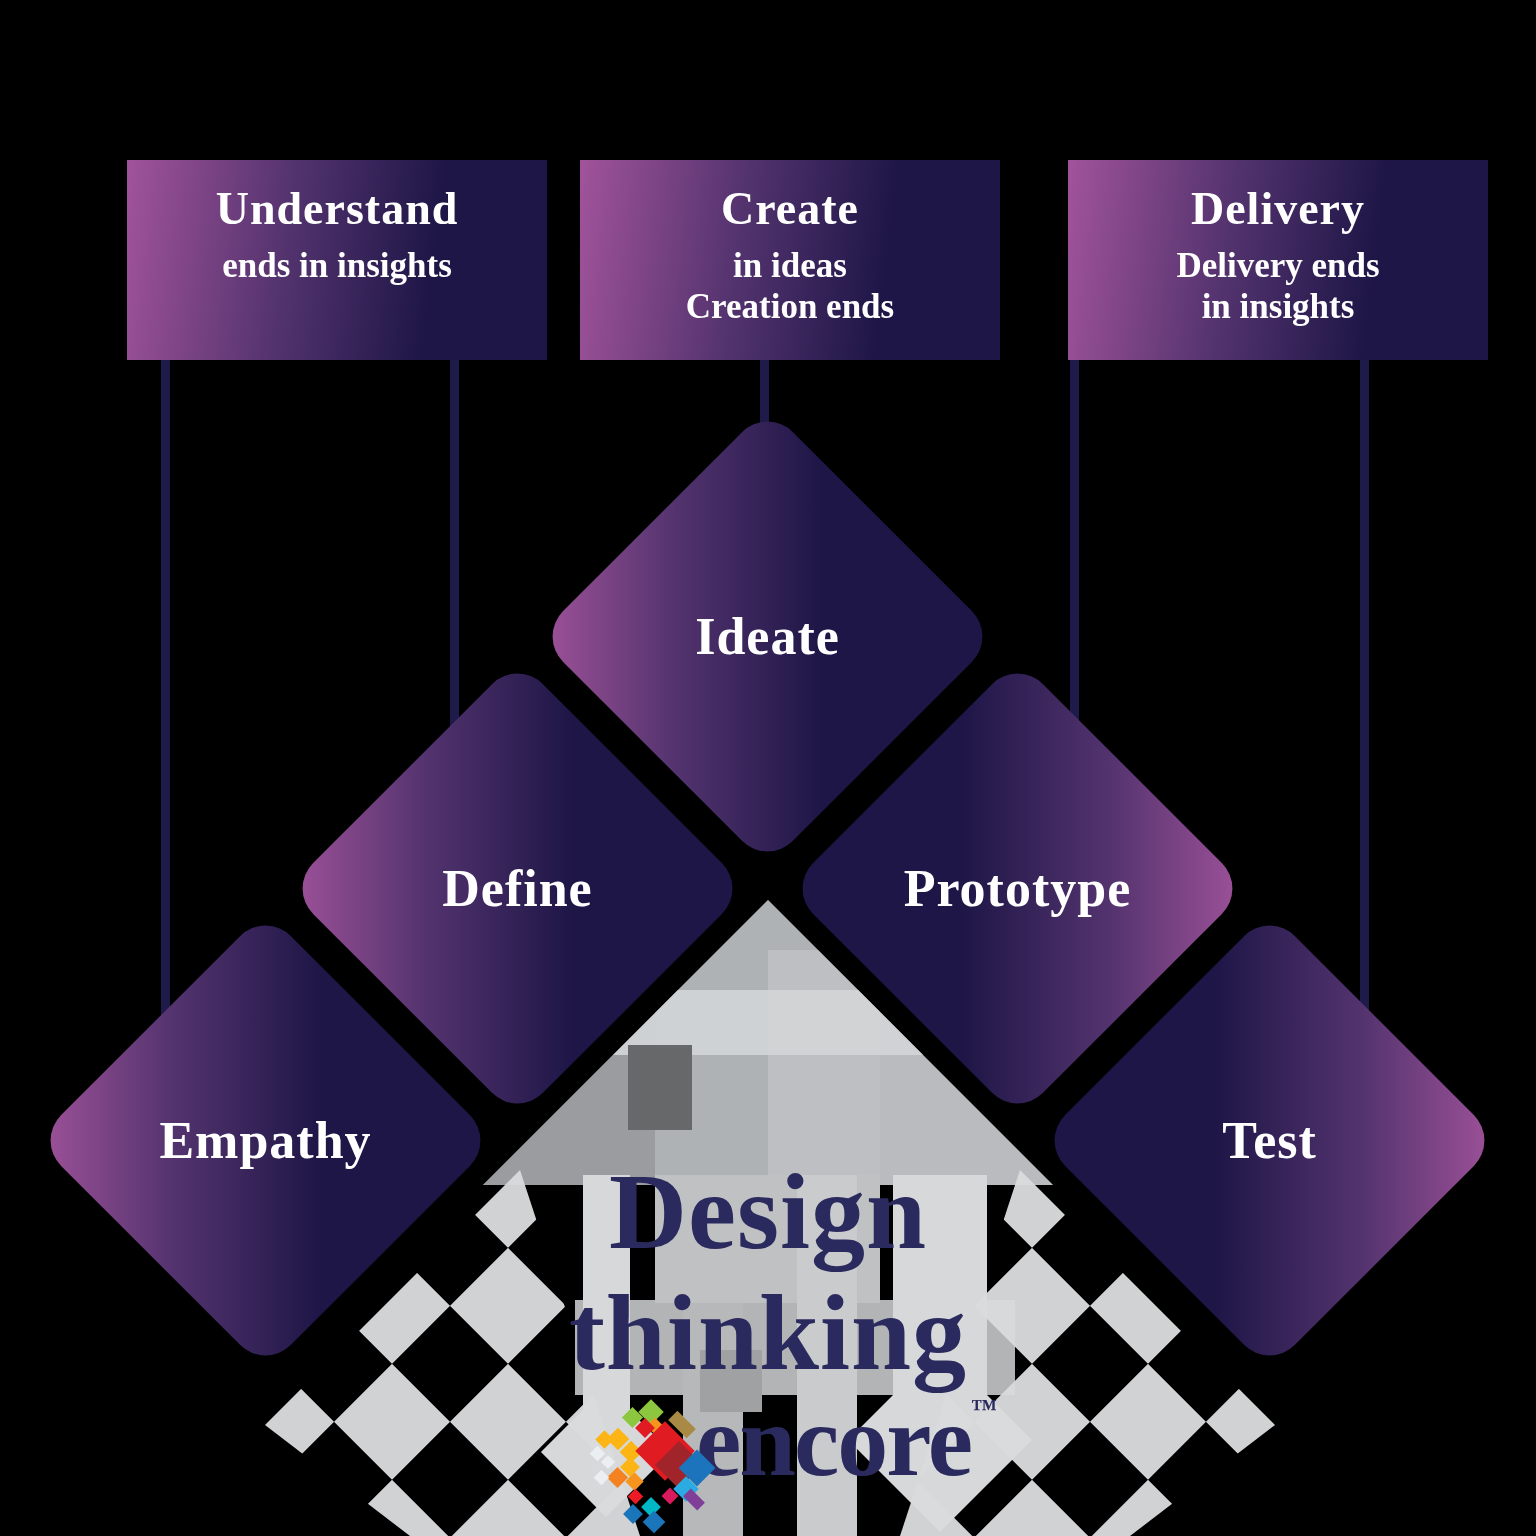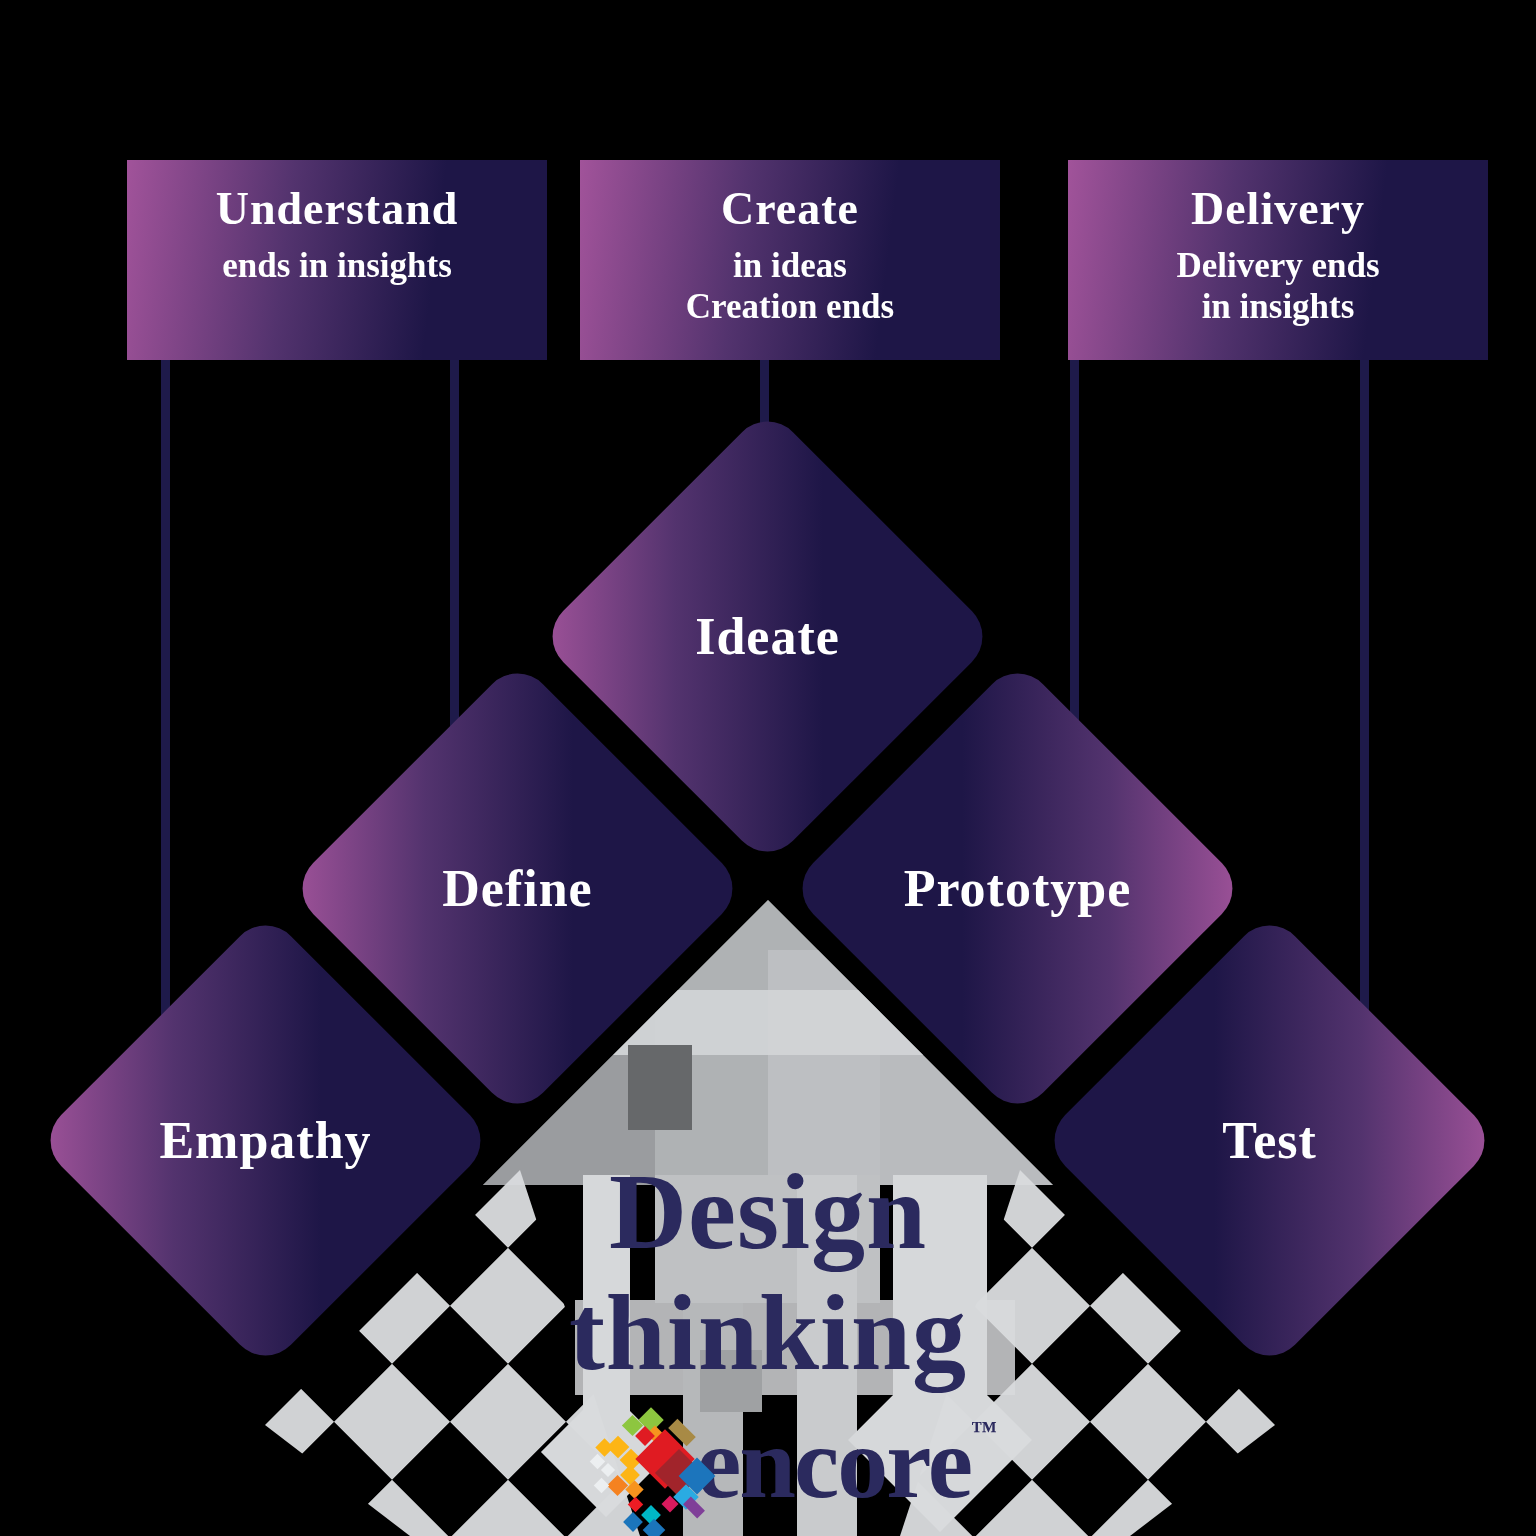--- a/index.html
+++ b/index.html
@@ -41,21 +41,21 @@
   .wing-left{left:0;clip-path:polygon(280px 5px,25px 260px,170px 371px,400px 371px);}
   .wing-right{left:640px;clip-path:polygon(140px 5px,395px 260px,250px 371px,20px 371px);}
   .checker{left:50%;top:50%;width:720px;height:720px;margin:-360px 0 0 -360px;
     transform:rotate(45deg);opacity:.96;
     background-image:conic-gradient(var(--checker-gray,#d9dbdd) 0 25%,transparent 0 50%,var(--checker-gray,#d9dbdd) 0 75%,transparent 0);
     background-size:164px 164px;}
 
   
   .center-title{position:absolute;left:0;top:1152px;width:1536px;text-align:center;z-index:3;
     color:var(--brand-navy,#2b2a5e);font-weight:bold;font-size:108px;line-height:1.12;letter-spacing:1px;}
-  .brand{position:absolute;left:592px;top:1390px;width:560px;height:146px;z-index:3;display:flex;align-items:center;}
+  .brand{position:absolute;left:592px;top:1390px;width:560px;height:146px;z-index:3;display:flex;align-items:flex-start;}
   .encore-icon{position:relative;width:120px;height:130px;flex:0 0 auto;}
   .encore-icon span{position:absolute;transform:rotate(45deg);display:block;}
   .wordmark{color:var(--brand-navy,#2b2a5e);font-size:102px;font-weight:bold;letter-spacing:-2px;margin-left:-16px;line-height:1;}
   .tm{color:var(--brand-navy,#2b2a5e);font-size:26px;font-weight:bold;vertical-align:58px;letter-spacing:0;}
 
   
   .diamond{position:absolute;width:325px;height:325px;transform:rotate(45deg);border-radius:36px;z-index:4;}
   .grad-left{background:linear-gradient(45deg,var(--purple,#a1539a) 0%,var(--mid-purple,#53336e) 30%,var(--navy,#1e1647) 62%);}
   .grad-right{background:linear-gradient(225deg,var(--purple,#a1539a) 0%,var(--mid-purple,#53336e) 30%,var(--navy,#1e1647) 62%);}
   .d-ideate{left:605px;top:474px;}

